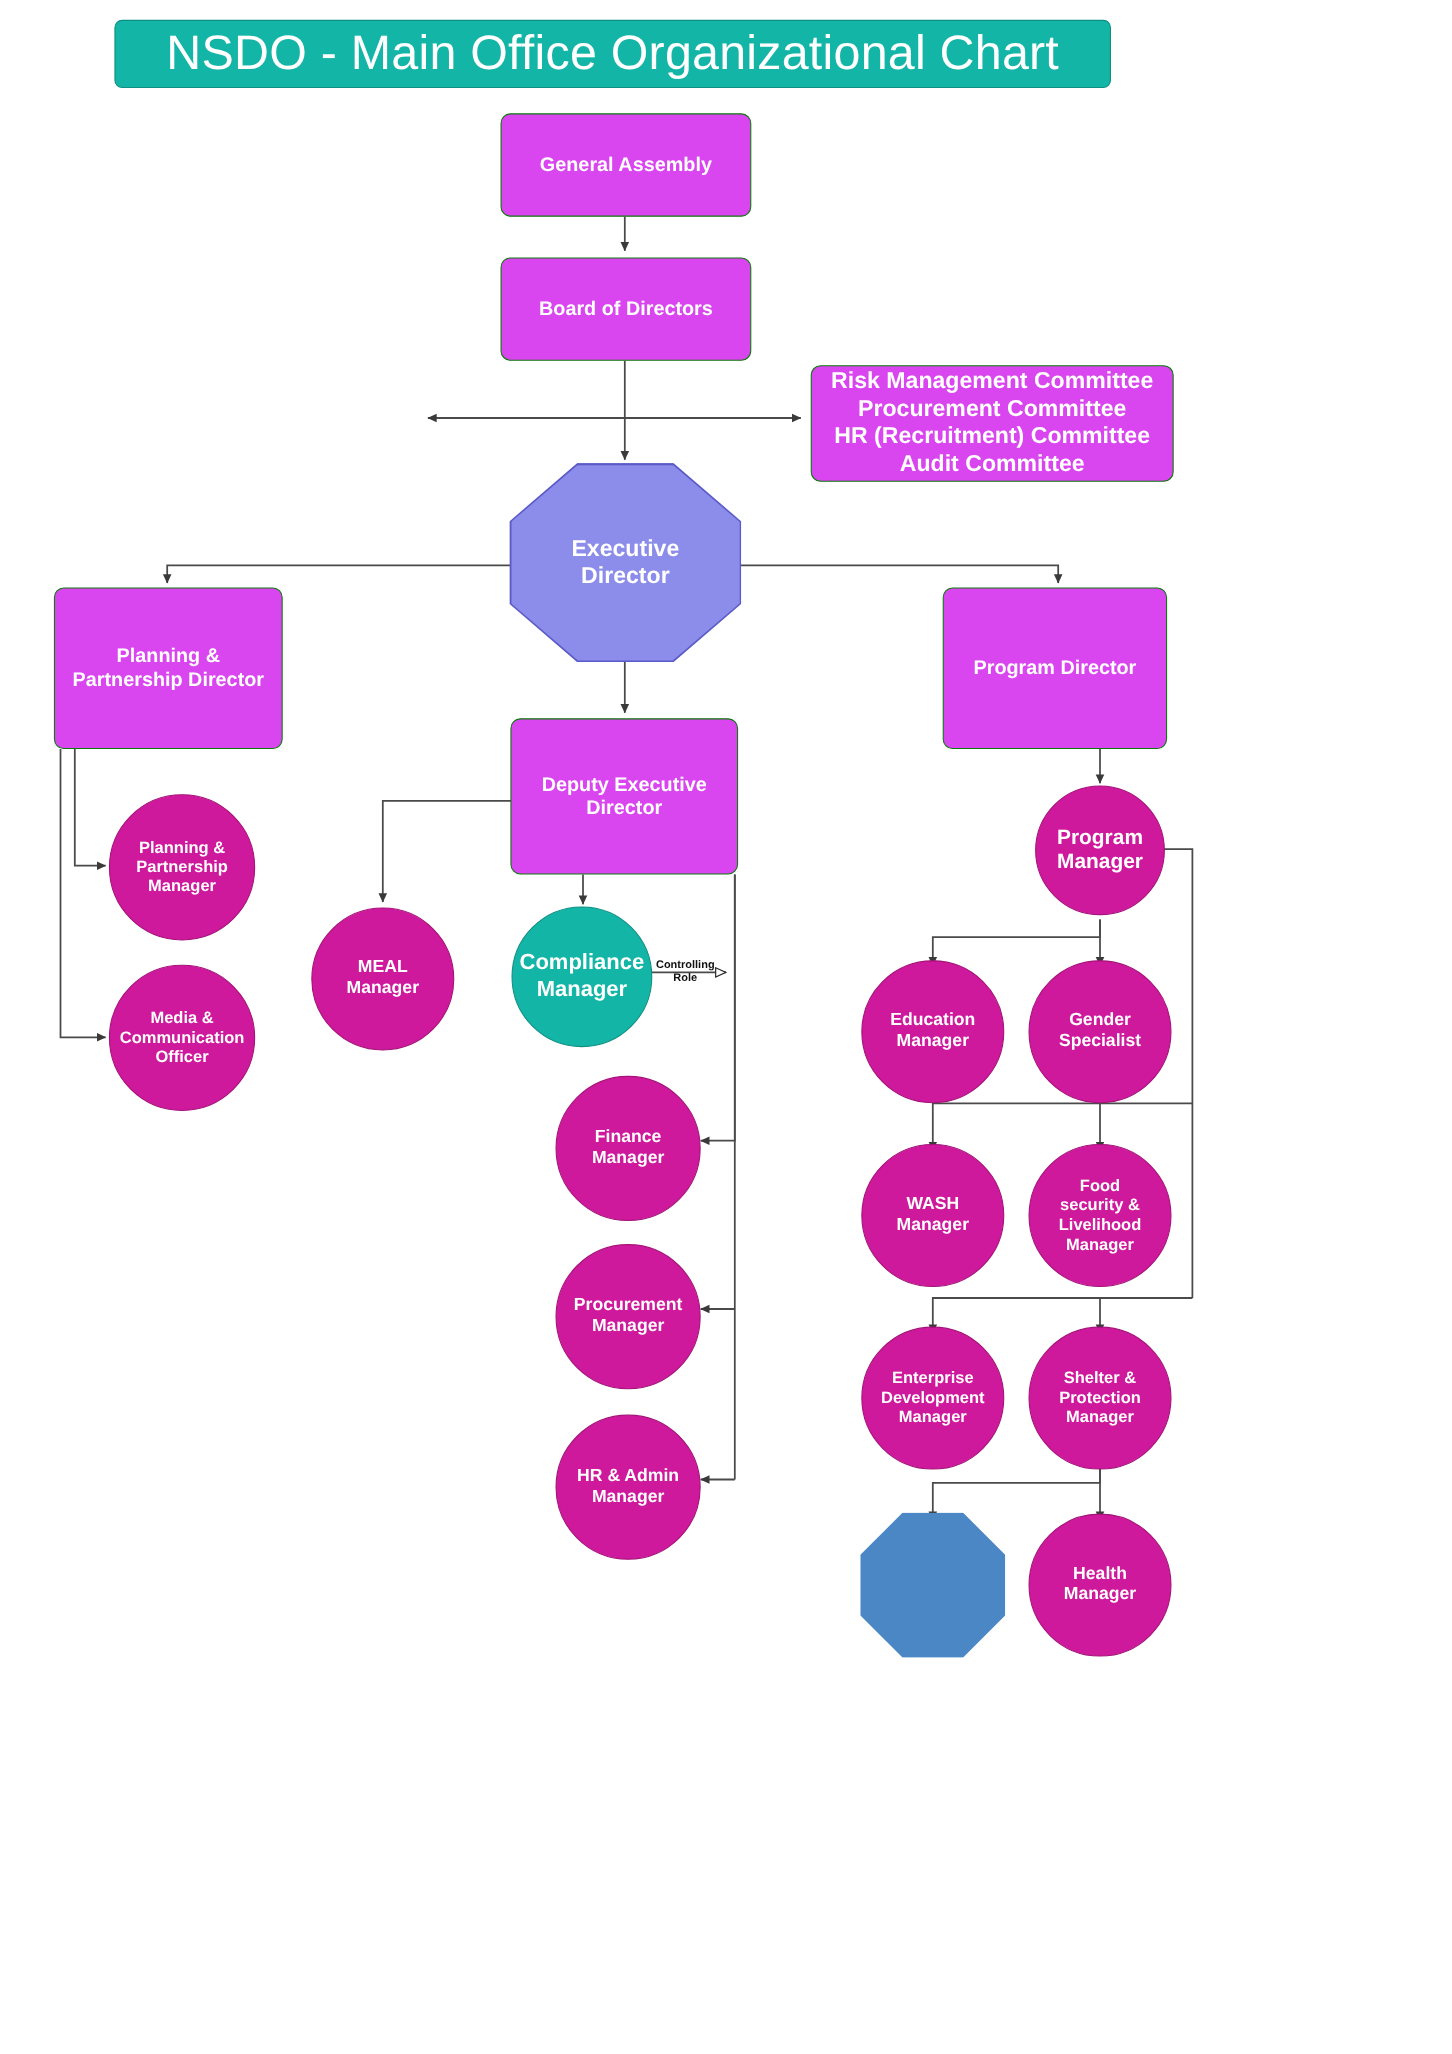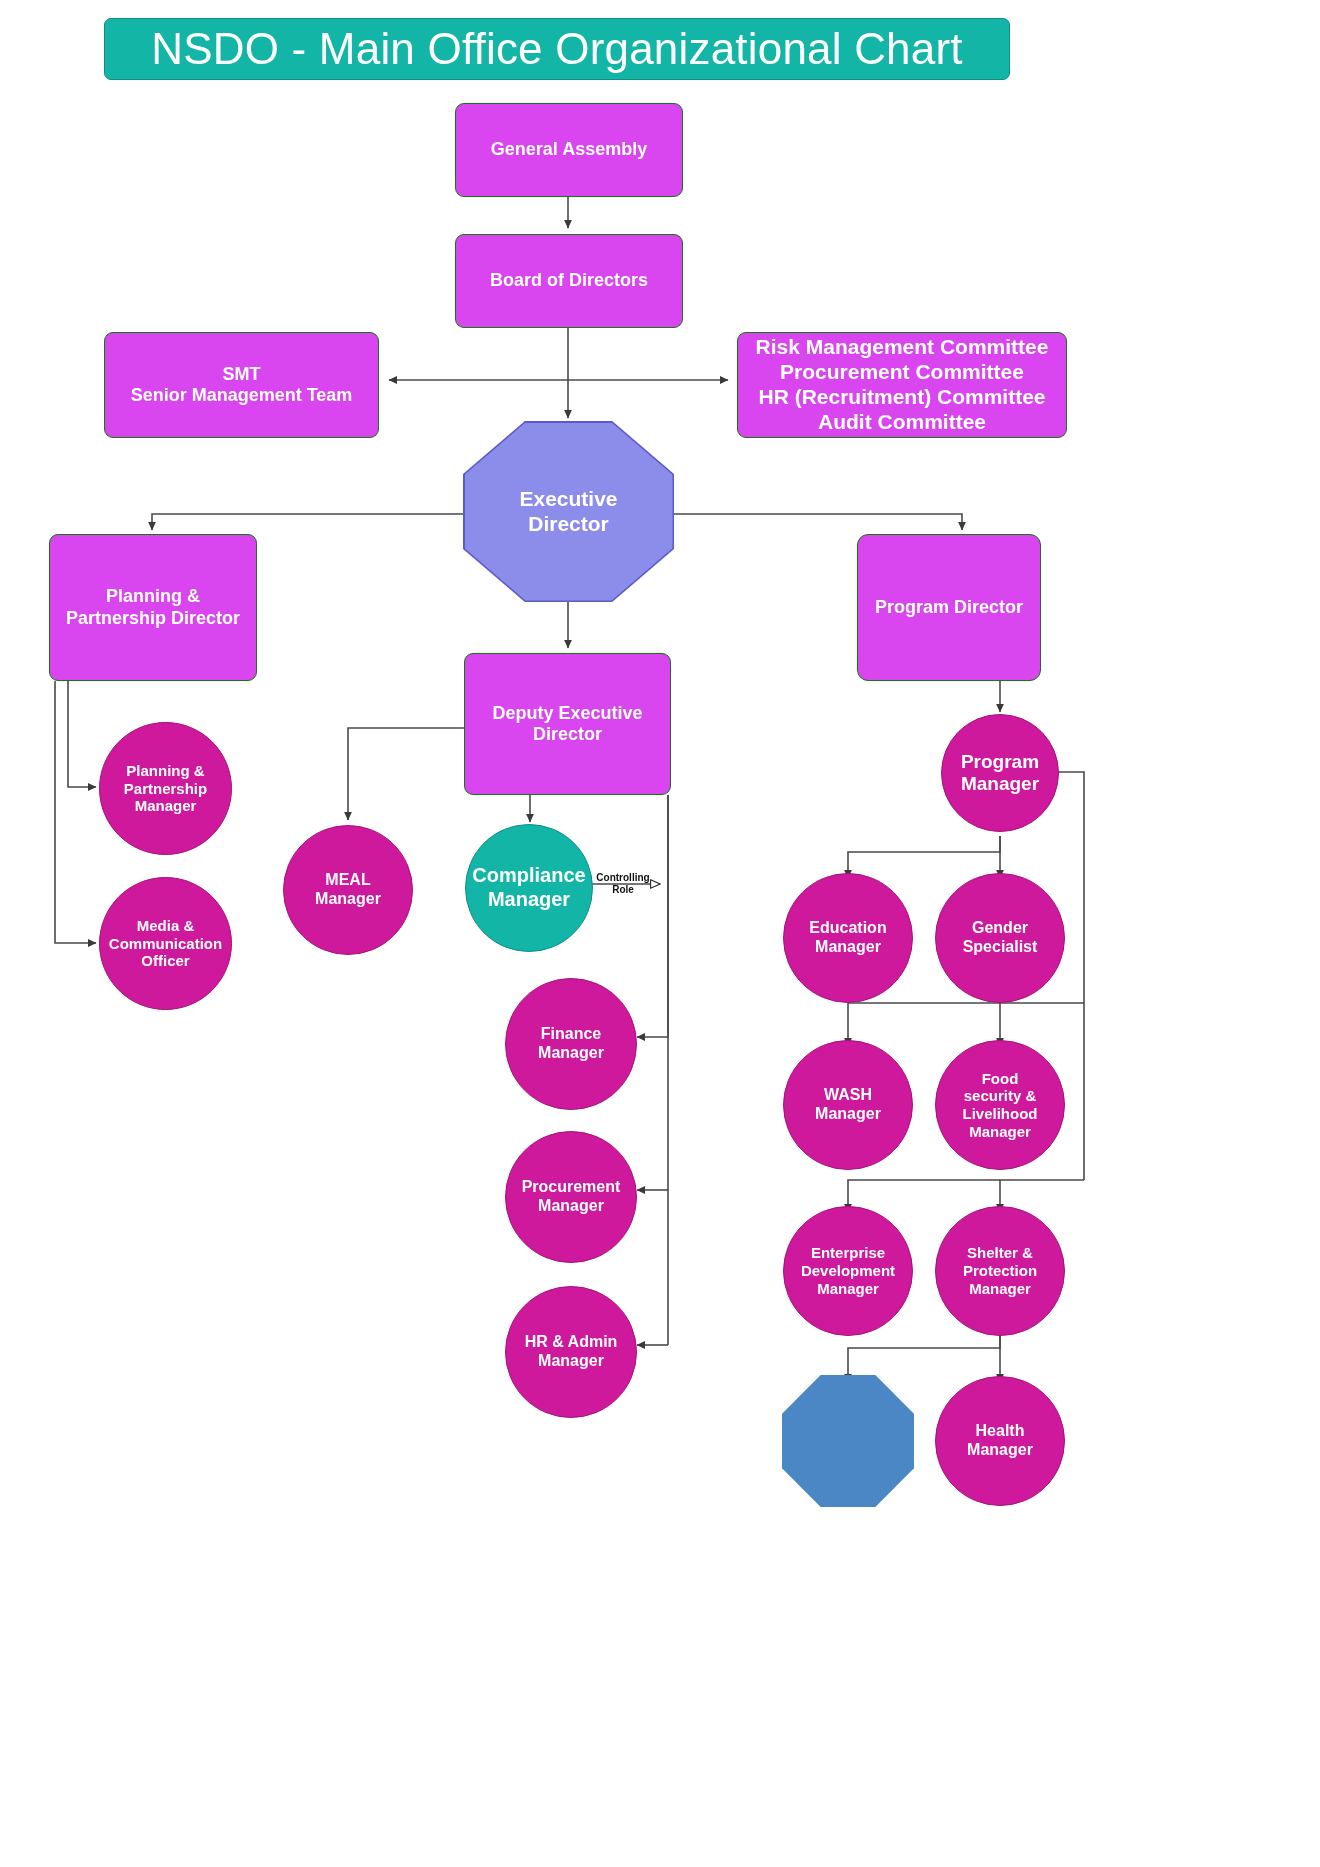--- a/index.html
+++ b/index.html
@@ -184,38 +184,34 @@
   </div>
 
   <div class="node box-green" style="left:455px; top:103px; width:228px; height:94px;">
     <span class="lbl">General Assembly</span>
   </div>
 
   <div class="node box-green" style="left:455px; top:234px; width:228px; height:94px;">
     <span class="lbl">Board of Directors</span>
   </div>
 
-  <div class="node box-green" style="left:104px; top:332px; width:275px; height:106px;">
-    <span class="lbl">SMT
-Senior Management Team</span>
-  </div>
 
   <div class="node box-green" style="left:737px; top:332px; width:330px; height:106px; font-size:21px;">
     <span class="lbl">Risk Management Committee
 Procurement Committee
 HR (Recruitment) Committee
 Audit Committee</span>
   </div>
 
   <div class="node box-green" style="left:49px; top:534px; width:208px; height:147px;">
     <span class="lbl">Planning &amp;
 Partnership Director</span>
   </div>
 
-  <div class="node box-green" style="left:857px; top:534px; width:184px; height:147px;border-radius:11px;">
+  <div class="node box-green" style="left:857px; top:534px; width:204px; height:147px;">
     <span class="lbl">Program Director</span>
   </div>
 
   <div class="node box-green" style="left:464px; top:653px; width:207px; height:142px;">
     <span class="lbl">Deputy Executive
 Director</span>
   </div>
 
   <div class="oct-purple-border" style="left:463px; top:421px; width:211px; height:181px;"></div>
   <div class="node octagon oct-purple" style="left:464.5px; top:422.5px; width:208px; height:178px;">

